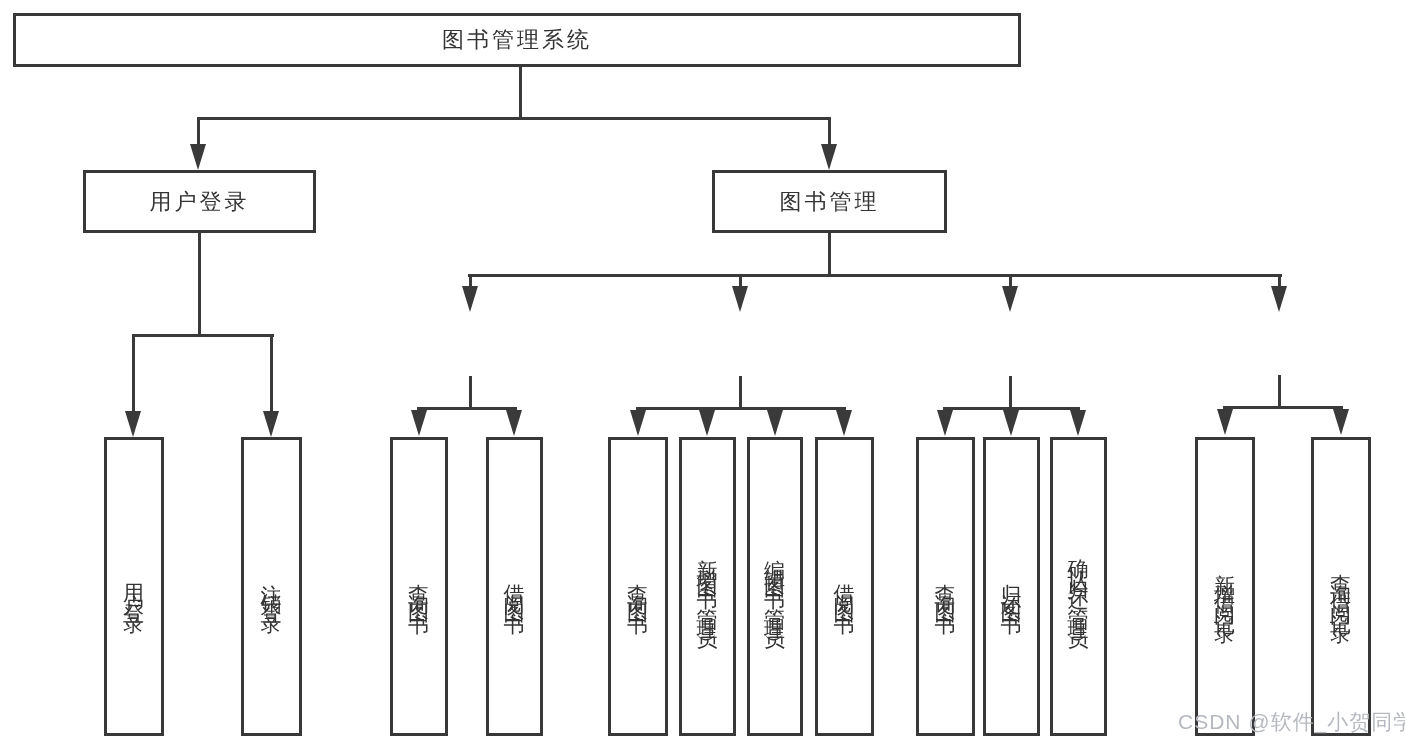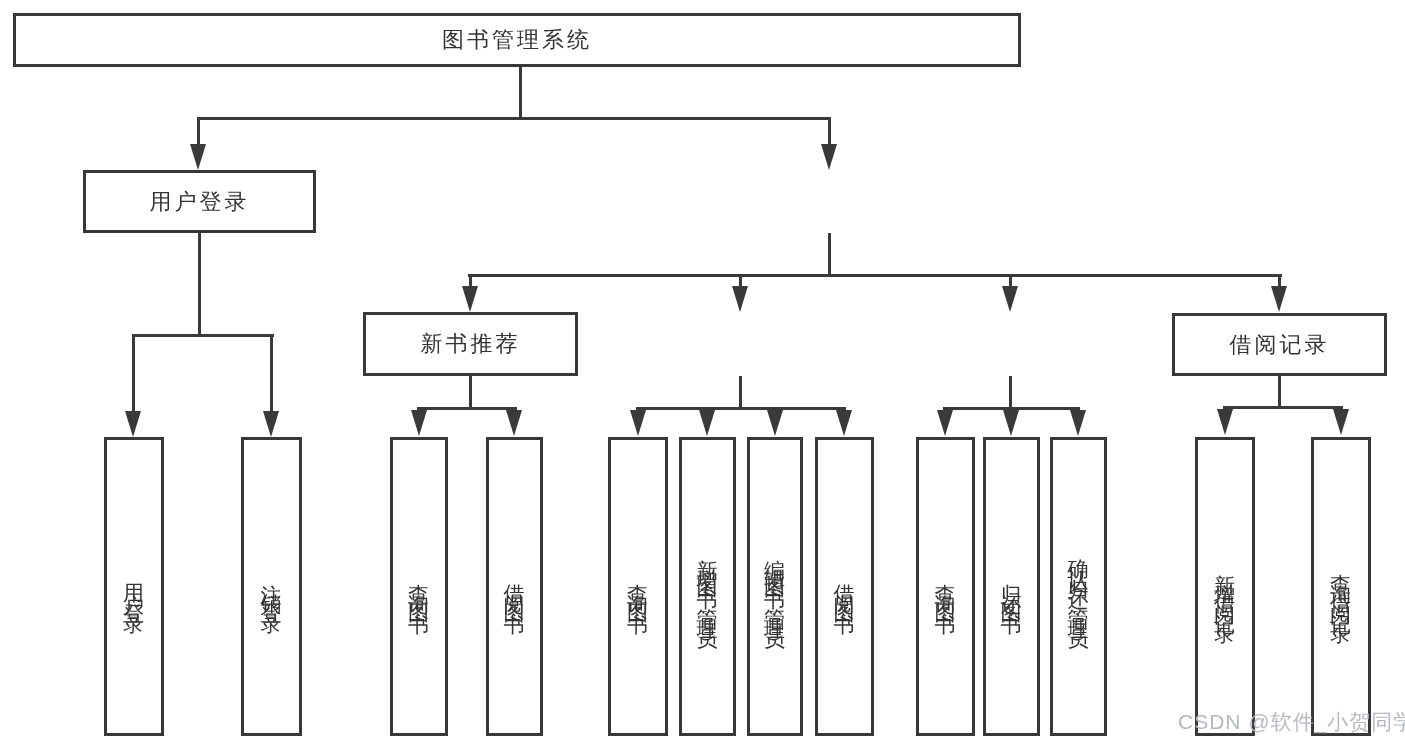--- a/index.html
+++ b/index.html
@@ -78,23 +78,22 @@
   <div class="ar" style="left:1070px;top:410px;"></div>
 
   <div class="vl" style="left:1278px;top:375px;height:33px;"></div>
   <div class="hl" style="left:1223px;top:406px;width:120px;"></div>
   <div class="ar" style="left:1217px;top:409px;"></div>
   <div class="ar" style="left:1333px;top:409px;"></div>
 
   <div class="box" style="left:13px;top:13px;width:1008px;height:54px;">图书管理系统</div>
 
   <div class="box" style="left:83px;top:170px;width:233px;height:63px;">用户登录</div>
+  <div class="box" style="left:712px;top:170px;width:235px;height:63px;">图书管理</div>
 
-  <div class="box" style="left:363px;top:312px;width:215px;height:64px;">新书推荐</div>
-  <div class="box" style="left:1172px;top:313px;width:215px;height:63px;">借阅记录</div>
 
   <div class="box vbox" style="left:104px;top:437px;width:60px;height:299px;">用户登录</div>
   <div class="box vbox" style="left:241px;top:437px;width:61px;height:299px;">注销登录</div>
 
   <div class="box vbox" style="left:390px;top:437px;width:58px;height:299px;">查询图书</div>
   <div class="box vbox" style="left:486px;top:437px;width:57px;height:299px;">借阅图书</div>
 
   <div class="box vbox" style="left:608px;top:437px;width:60px;height:299px;">查询图书</div>
   <div class="box vbox" style="left:679px;top:437px;width:57px;height:299px;">新增图书（管理员）</div>
   <div class="box vbox" style="left:747px;top:437px;width:56px;height:299px;">编辑图书（管理员）</div>

